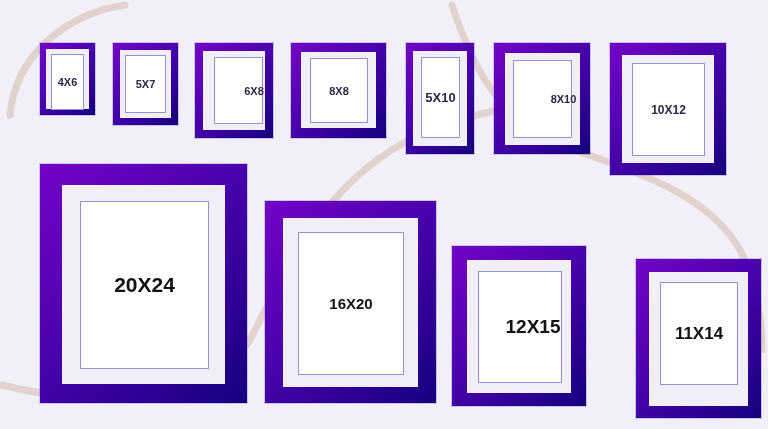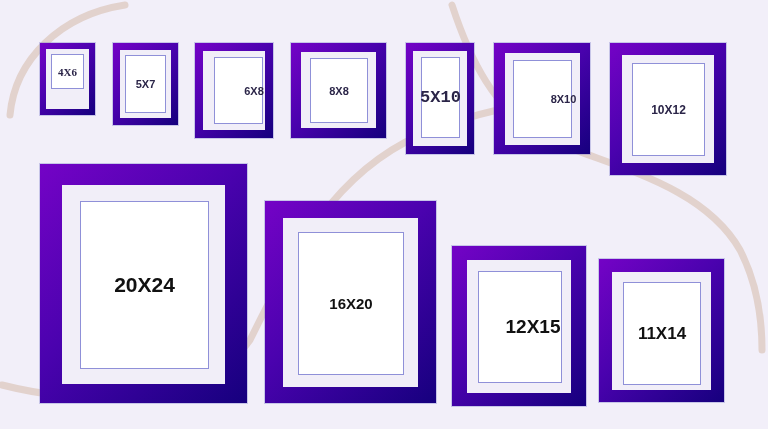--- a/index.html
+++ b/index.html
@@ -37,21 +37,21 @@
 <body>
 
 <svg class="bg-curves" viewBox="0 0 768 429">
   <path d="M125,5 C60,15 15,60 10,115" fill="none" stroke="#E2D2CD" stroke-width="7" stroke-linecap="round"></path>
   <path d="M452,5 C470,60 495,110 540,135 C600,165 700,180 740,250 C758,285 762,320 762,350" fill="none" stroke="#E2D2CD" stroke-width="7" stroke-linecap="round"></path>
   <path d="M2,385 C80,405 200,410 250,340 C290,260 330,175 420,135 C480,110 520,105 560,100" fill="none" stroke="#E2D2CD" stroke-width="7" stroke-linecap="round"></path>
 </svg>
 
 <div class="frame" style="left:40px;top:43px;width:55px;height:72px;">
   <div class="mat" style="left:6px;top:6px;right:6px;bottom:6px;"></div>
-  <div class="photo" style="left:11px;top:11px;width:33px;height:35px;font-family:Liberation Serif, serif;">
+  <div class="photo" style="left:11px;top:11px;width:33px;height:56px;">
     <span class="label" style="font-size:11px;">4X6</span>
   </div>
 </div>
 
 <div class="frame" style="left:113px;top:43px;width:65px;height:82px;">
   <div class="mat" style="left:7px;top:7px;right:7px;bottom:7px;"></div>
   <div class="photo" style="left:12px;top:12px;width:41px;height:58px;">
     <span class="label" style="font-size:11px;">5X7</span>
   </div>
 </div>
@@ -66,21 +66,21 @@
 <div class="frame" style="left:291px;top:43px;width:95px;height:95px;">
   <div class="mat" style="left:10px;top:9px;right:10px;bottom:10px;"></div>
   <div class="photo" style="left:19px;top:15px;width:58px;height:65px;">
     <span class="label" style="font-size:11px;">8X8</span>
   </div>
 </div>
 
 <div class="frame" style="left:406px;top:43px;width:68px;height:111px;">
   <div class="mat" style="left:7px;top:8px;right:7px;bottom:8px;"></div>
   <div class="photo" style="left:15px;top:14px;width:39px;height:81px;">
-    <span class="label" style="font-size:17px;font-family:Liberation Mono, monospace;">5X10</span>
+    <span class="label" style="font-size:13px;">5X10</span>
   </div>
 </div>
 
 <div class="frame" style="left:494px;top:43px;width:96px;height:111px;">
   <div class="mat" style="left:11px;top:10px;right:10px;bottom:9px;"></div>
   <div class="photo" style="left:19px;top:17px;width:59px;height:78px;padding-left:42px;">
     <span class="label" style="font-size:11px;">8X10</span>
   </div>
 </div>
 
@@ -105,18 +105,18 @@
   </div>
 </div>
 
 <div class="frame" style="left:452px;top:246px;width:134px;height:160px;">
   <div class="mat" style="left:15px;top:14px;right:15px;bottom:13px;"></div>
   <div class="photo" style="left:26px;top:25px;width:84px;height:112px;padding-left:26px;">
     <span class="label big" style="font-size:19px;">12X15</span>
   </div>
 </div>
 
-<div class="frame" style="left:599px;top:259px;width:125px;height:143px;">
+<div class="frame" style="left:636px;top:259px;width:125px;height:159px;">
   <div class="mat" style="left:13px;top:13px;right:13px;bottom:12px;"></div>
   <div class="photo" style="left:24px;top:23px;width:78px;height:103px;">
     <span class="label big" style="font-size:17px;">11X14</span>
   </div>
 </div>
 
 </body></html>

